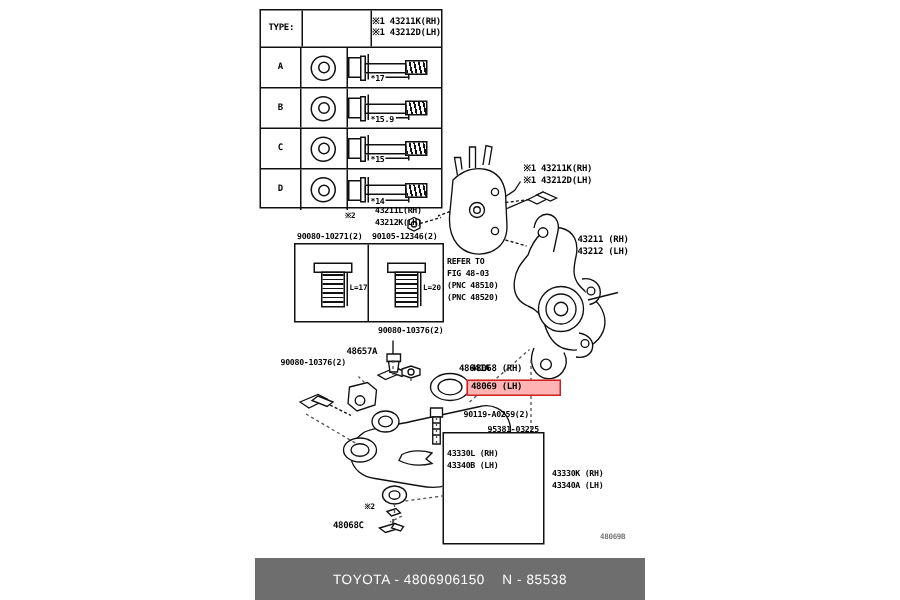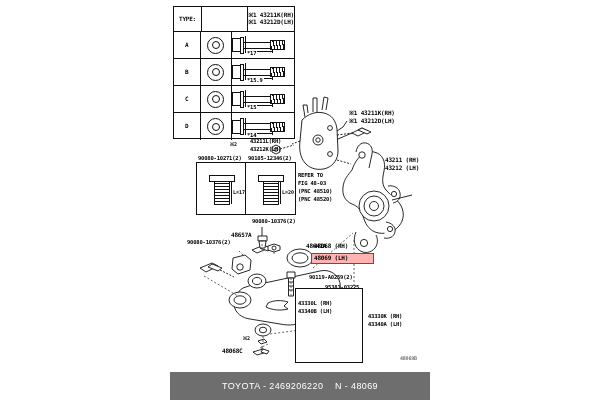--- a/index.html
+++ b/index.html
@@ -378,16 +378,16 @@
   <div class="abs lbl t55" style="left:298px;top:308px;z-index:4;">43340B (LH)</div>
   <div class="abs lbl t55" style="left:368px;top:313px;">43330K (RH)</div>
   <div class="abs lbl t55" style="left:368px;top:321px;">43340A (LH)</div>
 
   <div class="abs lbl t5" style="left:243px;top:336px;">※2</div>
   <div class="abs lbl t6" style="left:222px;top:348px;">48068C</div>
 
   <div class="abs lbl t5" style="left:400px;top:356px;color:#777;">48069B</div>
 
   <div class="abs" id="footer-bar">
-    <span class="ftxt">TOYOTA - 2469206220    N - 48069</span>
+    <span class="ftxt">TOYOTA - 4806906150    N - 85538</span>
   </div>
 
 </div>
 
 </body></html>

